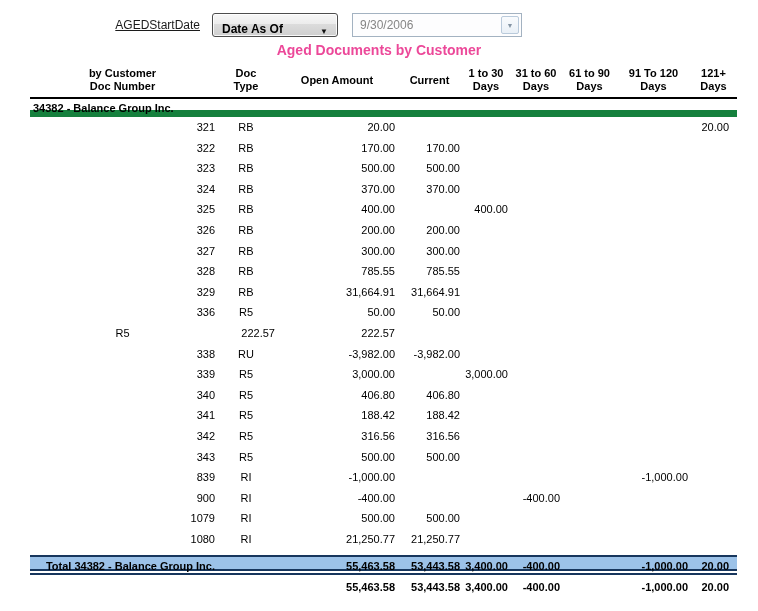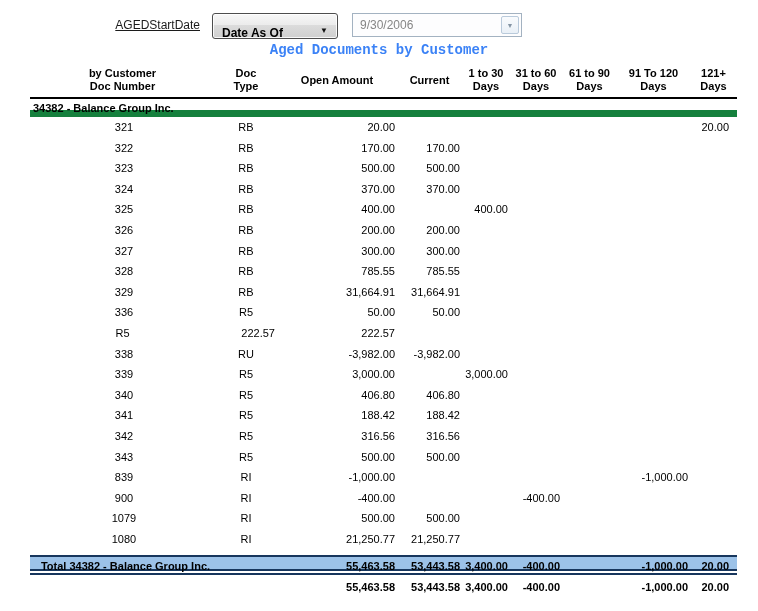--- a/index.html
+++ b/index.html
@@ -6,46 +6,46 @@
   html,body { width:758px; height:611px; background:#ffffff; overflow:hidden;
               font-family:"Liberation Sans", sans-serif; color:#000; }
 
   
   .param-bar { position:relative; height:40px; }
   .param-label { position:absolute; top:18px; right:558px; font-size:12px; color:#1c1c1c; white-space:nowrap;text-decoration:underline; }
   .combo { position:absolute; top:13px; left:212px; width:126px; height:24px;
            border:1px solid #4d4d4d; border-radius:3px; cursor:default;
            background:linear-gradient(#f7f7f7, #ececec 45%, #dcdcdc 46%, #cfcfcf);
            box-shadow:inset 0 0 0 1px rgba(255,255,255,.85);
-           display:flex; align-items:flex-start; padding:12px 9px; }
+           display:flex; align-items:flex-end; padding:0 9px; }
   .combo-text { font-size:12px; font-weight:bold; flex:1; }
   .combo-arrow { font-size:8px; color:#111; margin-left:4px; }
   .datebox { position:absolute; top:13px; left:352px; width:170px; height:24px;
              border:1px solid #a3b2c1; background:#fdfdfe; display:flex; align-items:center; }
   .date-text { font-size:12px; color:#868686; flex:1; padding-left:7px; }
   .date-btn { width:18px; height:18px; margin-right:2px; border:1px solid #b9cadb; border-radius:2px;
               background:linear-gradient(#f9fbfd,#e9f0f7); display:flex; align-items:center; justify-content:center; }
   .date-btn .combo-arrow { font-size:7px; color:#8494a4; margin:0; }
 
   
-  .report-title { text-align:center; font-size:14px; font-weight:bold; color:#3b82f6; margin-top:2px;font-family:Liberation Mono, monospace; }
+  .report-title { text-align:center; font-size:14px; font-weight:bold; color:#ec4899; margin-top:2px; }
 
   
   .report { width:707px; margin:9px 21px 0 30px; }
   .grid { display:grid; grid-template-columns:185px 62px 120px 65px 48px 52px 55px 73px 47px; }
   .hrow { border-bottom:2px solid #000; padding-bottom:4px; min-height:32px; align-items:center; }
   .hcell { text-align:center; font-size:11px; font-weight:bold; line-height:13px; align-self:center; }
   .hl { display:block; }
   .hl:empty { display:none; }
 
   .group-row { font-size:11px; font-weight:bold; height:18px; line-height:18px;
                padding-left:3px; border-bottom:7px solid #15803d; }
 
   .trow { height:20.6px; line-height:20.6px; font-size:11px; }
-  .c0 { text-align:center;  padding-left:3px; }
+  .c0 { text-align:right;  padding-left:3px; }
   .c1 { text-align:center; }
   .c2,.c3,.c4,.c5,.c6,.c7,.c8 { text-align:right; padding-right:2px; white-space:nowrap; }
   .c8 { padding-right:8px; }
 
   .total-row { margin-top:6px; background:#9cc2e8; border-top:2px solid #17365d; border-bottom:2px solid #17365d;
                height:16px; line-height:18px; font-weight:bold; align-items:center; }
   .total-row .c0 { padding-left:6px; }
   .total-rule { height:2px; background:#17365d; margin-top:2px; }
   .grand-row { margin-top:1px; height:22px; line-height:22px; font-weight:bold; }
 </style>

